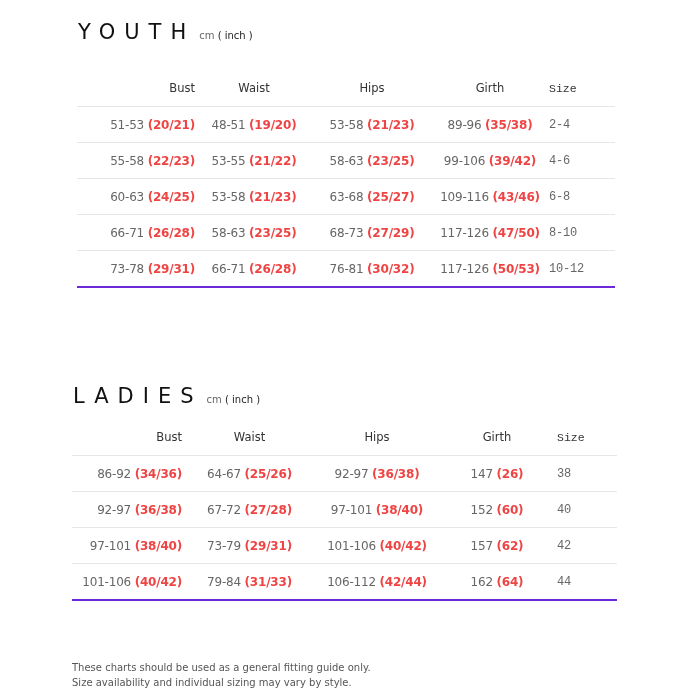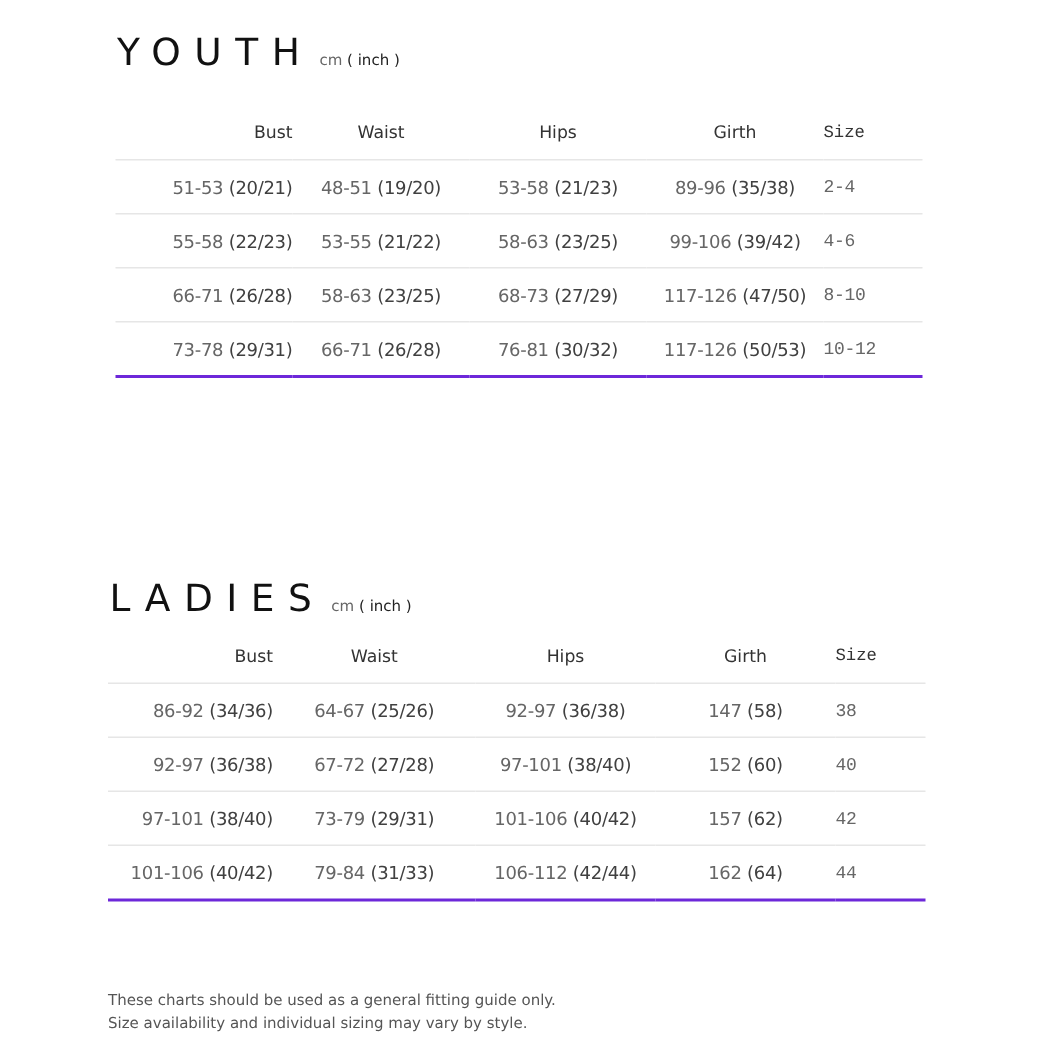--- a/index.html
+++ b/index.html
@@ -1,27 +1,27 @@
 <!DOCTYPE html>
 <html><head>
   <meta charset="utf-8">
   <style>
     html, body { margin: 0; padding: 0; background: #ffffff; }
     body { width: 700px; height: 700px; position: relative; overflow: hidden;
            font-family: "DejaVu Sans", sans-serif; color: #222; }
     .section { position: absolute; }
     .title-row { display: flex; align-items: baseline; }
-    .title { font-family: "DejaVu Sans", sans-serif; font-size: 25px; letter-spacing: 9px; color: #111; font-weight: 400; }
+    .title { font-family: "DejaVu Sans", sans-serif; font-size: 21px; letter-spacing: 9px; color: #111; font-weight: 400; }
     .unit { font-size: 10px; color: #666; margin-left: 4px; }
     .unit b { color: #222; font-weight: 400; }
     table { border-collapse: collapse; position: absolute; }
     th { font-weight: 400; font-size: 11.5px; color: #333; height: 36px; padding: 0; }
     td { font-size: 12px; color: #666; height: 35px; padding: 0; border-top: 1px solid #e6e6e6; letter-spacing: -0.2px; }
     tr.last td { border-bottom: 2px solid #6d28d9; }
-    td b { color: #404040; font-weight: 400; }
+    td b { color: #ef4444; font-weight: 700; }
     .l { text-align: right; }
     .c { text-align: center; }
     .r { text-align: left; font-family: Liberation Mono, monospace; }
     .note { position: absolute; left: 72px; top: 660px; font-size: 10px; color: #555; line-height: 15px; }
   </style>
 </head>
 <body>
 
 <div class="section title-row" style="left:78px; top:20px;">
   <span class="title">YOUTH</span>
@@ -54,20 +54,27 @@
         <td class="r">2-4</td>
       </tr>
       <tr>
         <td class="l"><span>55-58</span> <b>(22/23)</b></td>
         <td class="c"><span>53-55</span> <b>(21/22)</b></td>
         <td class="c"><span>58-63</span> <b>(23/25)</b></td>
         <td class="c"><span>99-106</span> <b>(39/42)</b></td>
         <td class="r">4-6</td>
       </tr>
       <tr>
+        <td class="l"><span>60-63</span> <b>(24/25)</b></td>
+        <td class="c"><span>53-58</span> <b>(21/23)</b></td>
+        <td class="c"><span>63-68</span> <b>(25/27)</b></td>
+        <td class="c"><span>109-116</span> <b>(43/46)</b></td>
+        <td class="r">6-8</td>
+      </tr>
+      <tr>
         <td class="l"><span>66-71</span> <b>(26/28)</b></td>
         <td class="c"><span>58-63</span> <b>(23/25)</b></td>
         <td class="c"><span>68-73</span> <b>(27/29)</b></td>
         <td class="c"><span>117-126</span> <b>(47/50)</b></td>
         <td class="r">8-10</td>
       </tr>
       <tr class="last">
         <td class="l"><span>73-78</span> <b>(29/31)</b></td>
         <td class="c"><span>66-71</span> <b>(26/28)</b></td>
         <td class="c"><span>76-81</span> <b>(30/32)</b></td>
@@ -97,21 +104,21 @@
     <th class="c">Hips</th>
     <th class="c">Girth</th>
     <th class="r">Size</th>
   </tr>
     </thead>
   <tbody>
       <tr>
         <td class="l"><span>86-92</span> <b>(34/36)</b></td>
         <td class="c"><span>64-67</span> <b>(25/26)</b></td>
         <td class="c"><span>92-97</span> <b>(36/38)</b></td>
-        <td class="c"><span>147</span> <b>(58)</b></td>
+        <td class="c"><span>147</span> <b>(26)</b></td>
         <td class="r">38</td>
       </tr>
       <tr>
         <td class="l"><span>92-97</span> <b>(36/38)</b></td>
         <td class="c"><span>67-72</span> <b>(27/28)</b></td>
         <td class="c"><span>97-101</span> <b>(38/40)</b></td>
         <td class="c"><span>152</span> <b>(60)</b></td>
         <td class="r">40</td>
       </tr>
       <tr>

